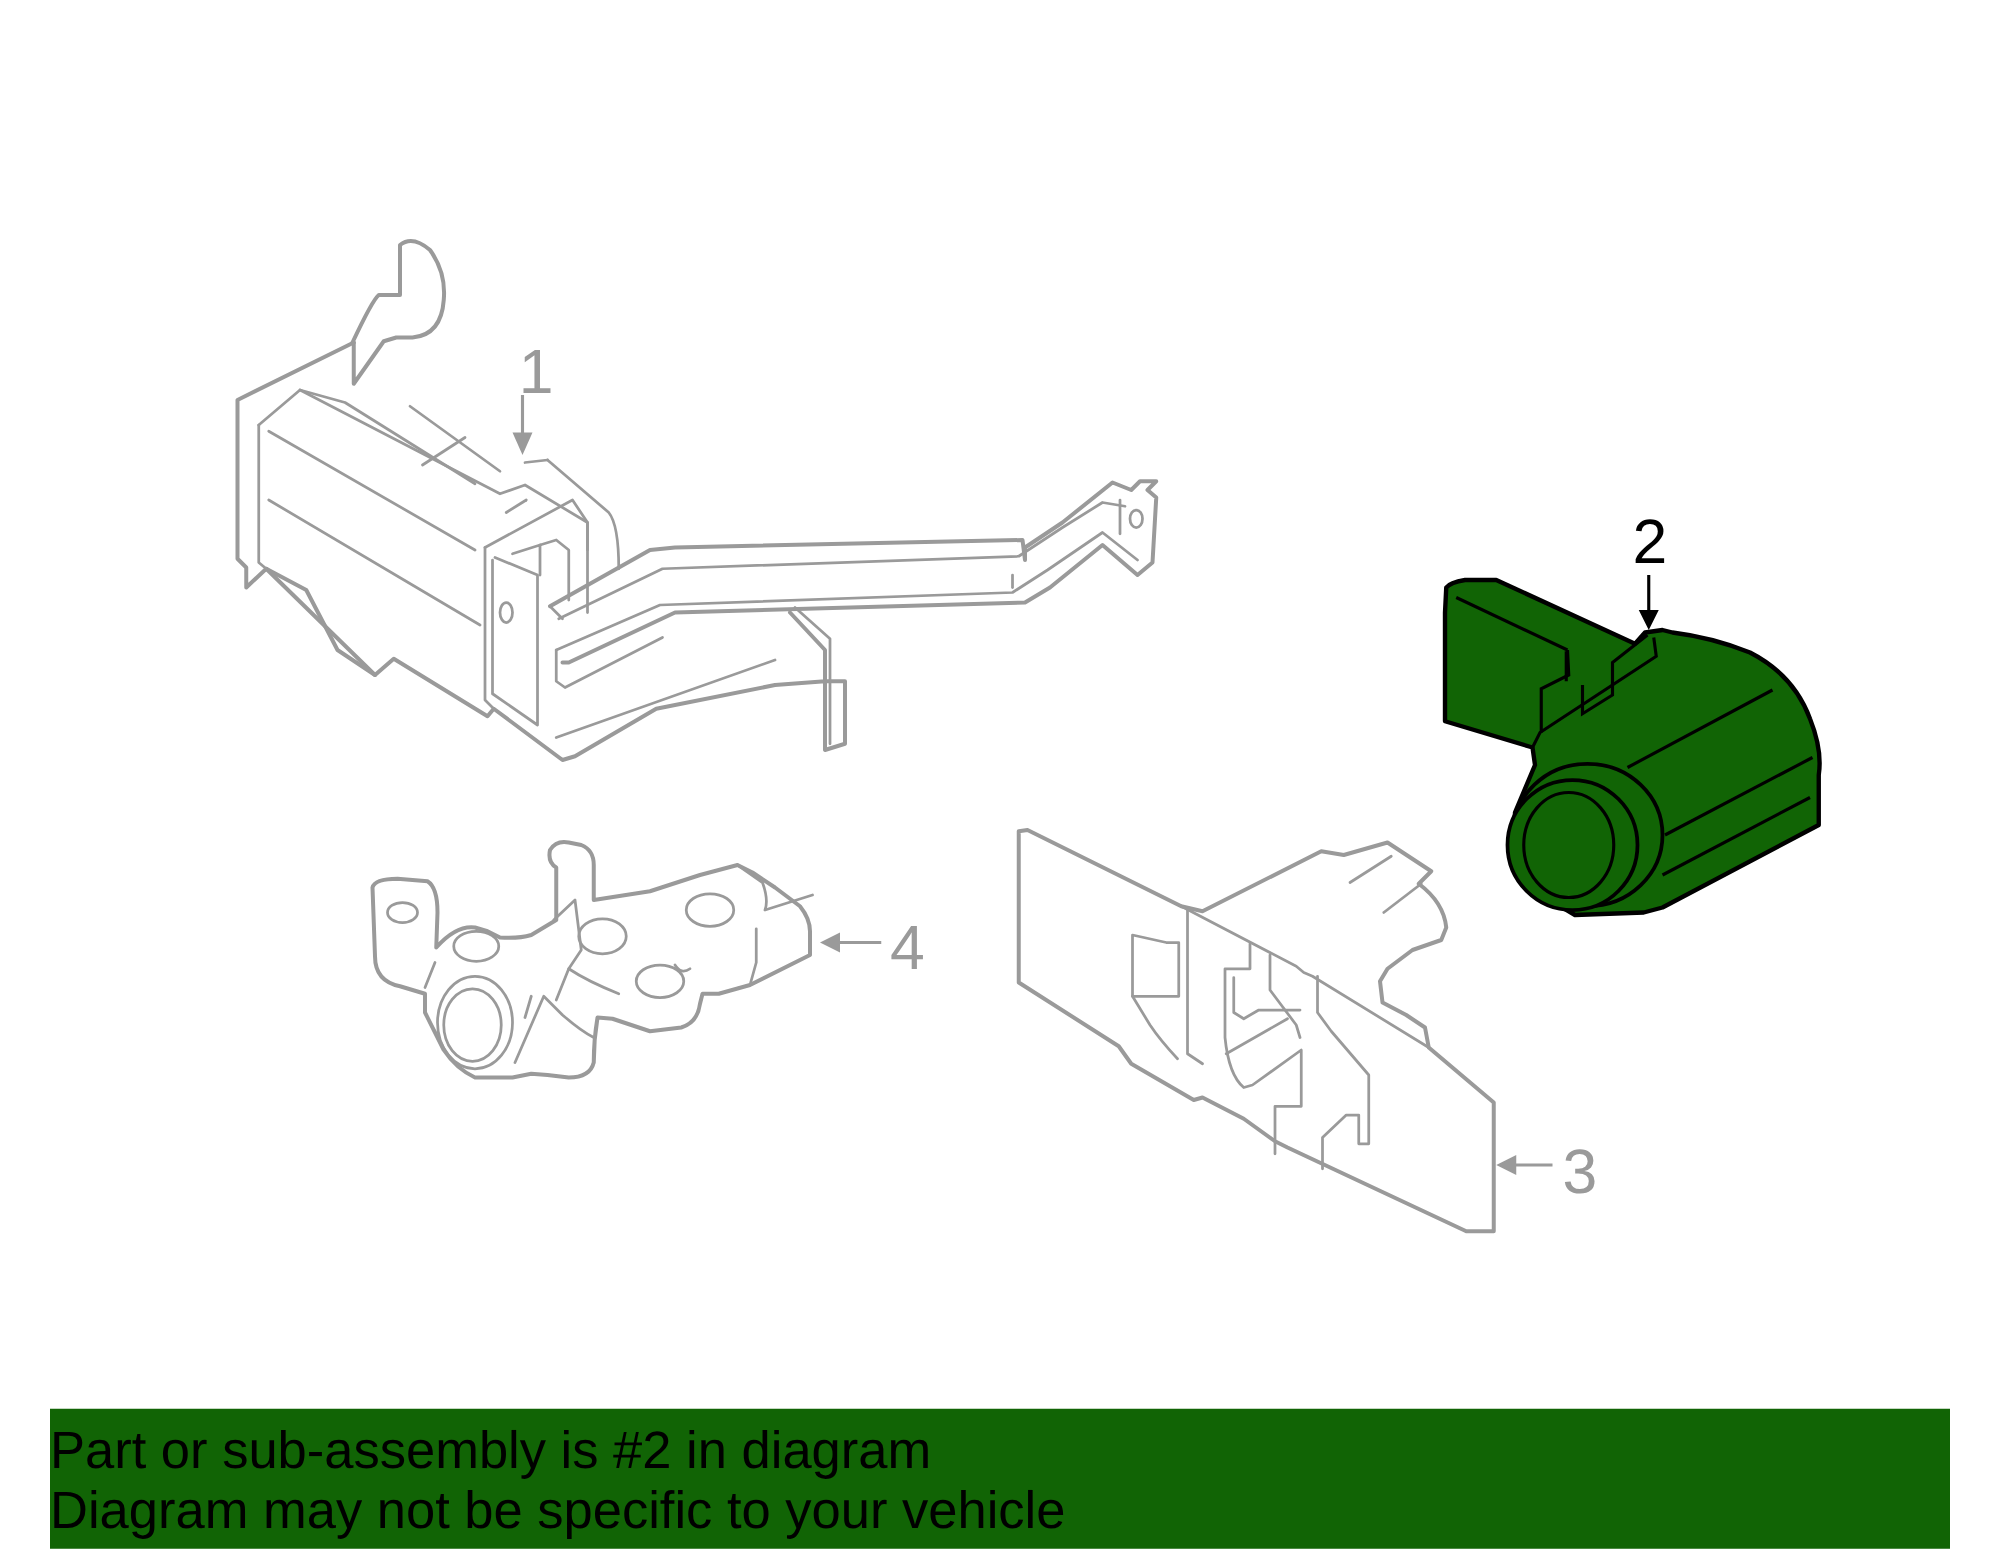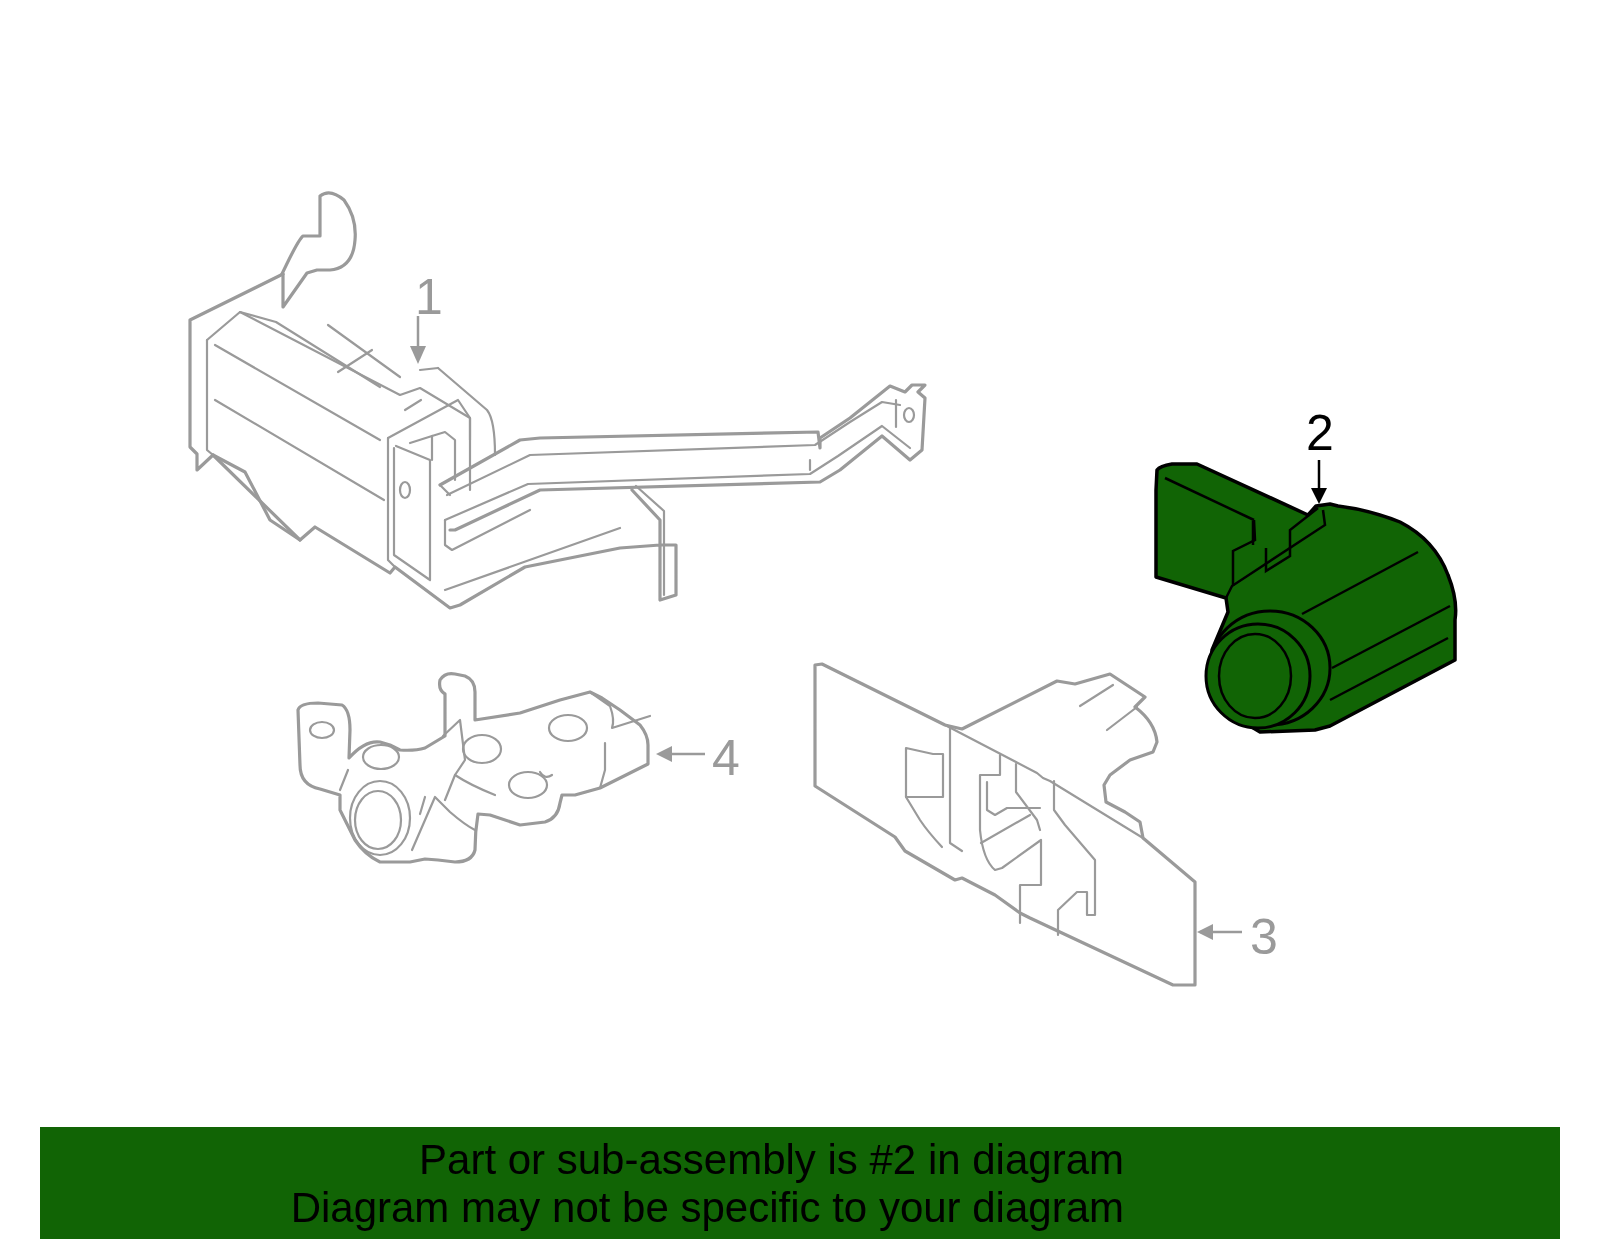--- a/index.html
+++ b/index.html
@@ -4,21 +4,21 @@
   <style>
     html, body { margin: 0; padding: 0; background: #ffffff; }
     body { width: 1600px; height: 1249px; position: relative; overflow: hidden; font-family: "Liberation Sans", sans-serif; }
     #diagram { position: absolute; left: 0; top: 0; width: 1600px; height: 1100px; }
     .gl { fill: none; stroke: #9a9a9a; stroke-width: 3.2; stroke-linejoin: round; stroke-linecap: round; }
     .gt { fill: none; stroke: #9a9a9a; stroke-width: 2.2; stroke-linejoin: round; stroke-linecap: round; }
     .callout { position: absolute; font-size: 50px; line-height: 1; }
     .callout.gray { color: #9a9a9a; }
     .callout.black { color: #000; }
     #banner { position: absolute; left: 40px; top: 1127px; width: 1520px; height: 112px; background: #116405; }
-    #banner .line { position: absolute; left: 0; width: 1084px; text-align: right; font-size: 42px; color: #000; line-height: 1; }
+    #banner .line { position: absolute; left: 0; width: 1084px; text-align: left; font-size: 42px; color: #000; line-height: 1; }
     #banner .l1 { top: 12px; }
     #banner .l2 { top: 60px; }
   </style>
 </head>
 <body>
 
 <div id="diagram">
   <svg width="1600" height="1100" viewBox="0 0 1600 1100" xmlns="http://www.w3.org/2000/svg">
 
     <g>
@@ -129,14 +129,14 @@
   </svg>
 
   <span class="callout gray" style="left:415px; top:272px;">1</span>
   <span class="callout black" style="left:1306px; top:408px;">2</span>
   <span class="callout gray" style="left:1250px; top:912px;">3</span>
   <span class="callout gray" style="left:712px; top:733px;">4</span>
 </div>
 
 <div id="banner">
   <div class="line l1">Part or sub-assembly is #2 in diagram</div>
-  <div class="line l2">Diagram may not be specific to your diagram</div>
+  <div class="line l2">Diagram may not be specific to your vehicle</div>
 </div>
 
 </body></html>

